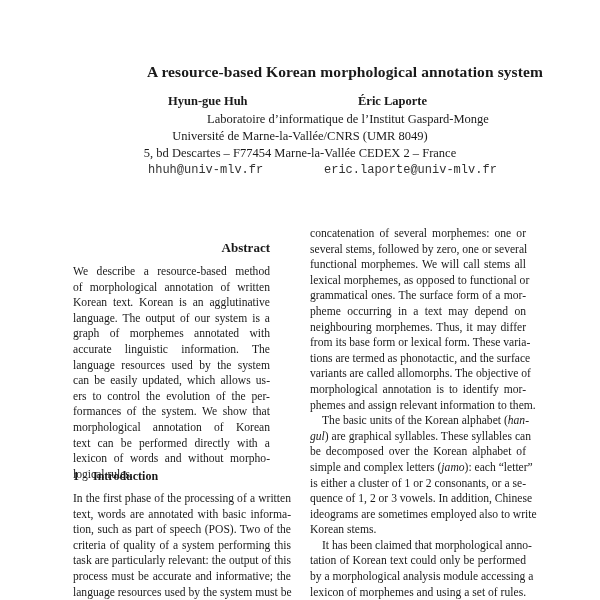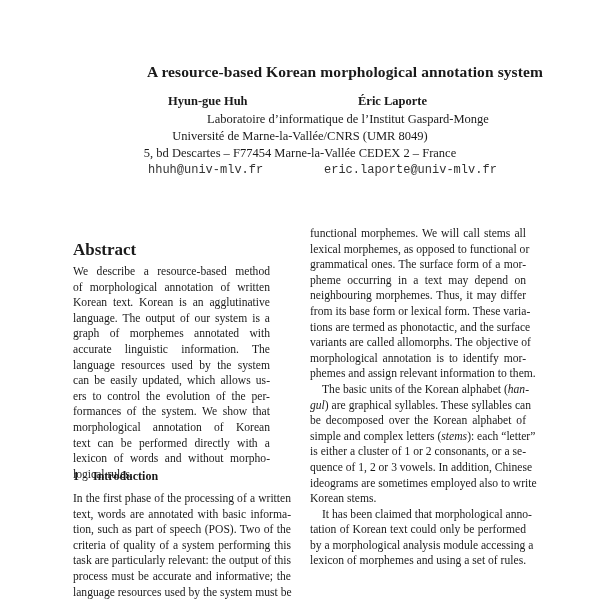--- a/index.html
+++ b/index.html
@@ -9,21 +9,21 @@
            font-weight: bold; font-size: 15.5px; letter-spacing: 0.1px; padding-left: 45px; }
   .authors { position: absolute; top: 94px; left: 0; width: 600px; font-weight: bold; font-size: 12.5px; }
   .author1 { position: absolute; left: 168px; }
   .author2 { position: absolute; left: 358px; }
   .aff { position: absolute; left: 0; width: 600px; text-align: center; font-size: 12.5px; }
   .aff1 { top: 112px; margin-left: 48px; } .aff2 { top: 129px; } .aff3 { top: 146px; }
   .emails { position: absolute; top: 163px; left: 0; width: 600px; font-family: "Liberation Mono", "DejaVu Sans Mono", monospace; font-size: 12px; color: #333; }
   .email1 { position: absolute; left: 148px; }
   .email2 { position: absolute; left: 324px; }
   .col { position: absolute; font-size: 11.6px; line-height: 15.6px; text-align: justify; }
-  .abstract-head { position: absolute; top: 240px; left: 73px; width: 197px; text-align: left; font-weight: bold; font-size: 17px; }
+  .abstract-head { position: absolute; top: 240px; left: 73px; width: 197px; text-align: right; font-weight: bold; font-size: 13px; }
   .abstract { top: 264px; left: 73px; width: 197px; }
   .section-head { position: absolute; top: 469px; left: 73px; font-weight: bold; font-size: 12px; }
   .section-head .num { display: inline-block; width: 20px; }
   .intro { top: 491px; left: 73px; width: 218px; }
   .right { top: 226px; left: 310px; width: 216px; }
   .line { display: block; text-align: justify; text-align-last: justify; white-space: nowrap; }
   .line.last { text-align-last: left; }
   .line.ind { padding-left: 12px; }
   em { font-style: italic; }
 </style>
@@ -70,35 +70,37 @@
   <span class="line">text, words are annotated with basic informa-</span>
   <span class="line">tion, such as part of speech (POS). Two of the</span>
   <span class="line">criteria of quality of a system performing this</span>
   <span class="line">task are particularly relevant: the output of this</span>
   <span class="line">process must be accurate and informative; the</span>
   <span class="line">language resources used by the system must be</span>
 
 </div>
 
 <div class="col right">
+  <span class="line">concatenation of several morphemes: one or</span>
+  <span class="line">several stems, followed by zero, one or several</span>
   <span class="line">functional morphemes. We will call stems all</span>
   <span class="line">lexical morphemes, as opposed to functional or</span>
   <span class="line">grammatical ones. The surface form of a mor-</span>
   <span class="line">pheme occurring in a text may depend on</span>
   <span class="line">neighbouring morphemes. Thus, it may differ</span>
   <span class="line">from its base form or lexical form. These varia-</span>
   <span class="line">tions are termed as phonotactic, and the surface</span>
   <span class="line">variants are called allomorphs. The objective of</span>
   <span class="line">morphological annotation is to identify mor-</span>
   <span class="line last">phemes and assign relevant information to them.</span>
 
   <span class="line ind"><span>The basic units of the Korean alphabet (</span><em>han-</em></span>
   <span class="line"><em>gul</em><span>) are graphical syllables. These syllables can</span></span>
   <span class="line">be decomposed over the Korean alphabet of</span>
-  <span class="line"><span>simple and complex letters (</span><em>stems</em><span>): each “letter”</span></span>
+  <span class="line"><span>simple and complex letters (</span><em>jamo</em><span>): each “letter”</span></span>
   <span class="line">is either a cluster of 1 or 2 consonants, or a se-</span>
   <span class="line">quence of 1, 2 or 3 vowels. In addition, Chinese</span>
   <span class="line">ideograms are sometimes employed also to write</span>
   <span class="line last">Korean stems.</span>
 
   <span class="line ind">It has been claimed that morphological anno-</span>
   <span class="line">tation of Korean text could only be performed</span>
   <span class="line">by a morphological analysis module accessing a</span>
   <span class="line">lexicon of morphemes and using a set of rules.</span>
 

